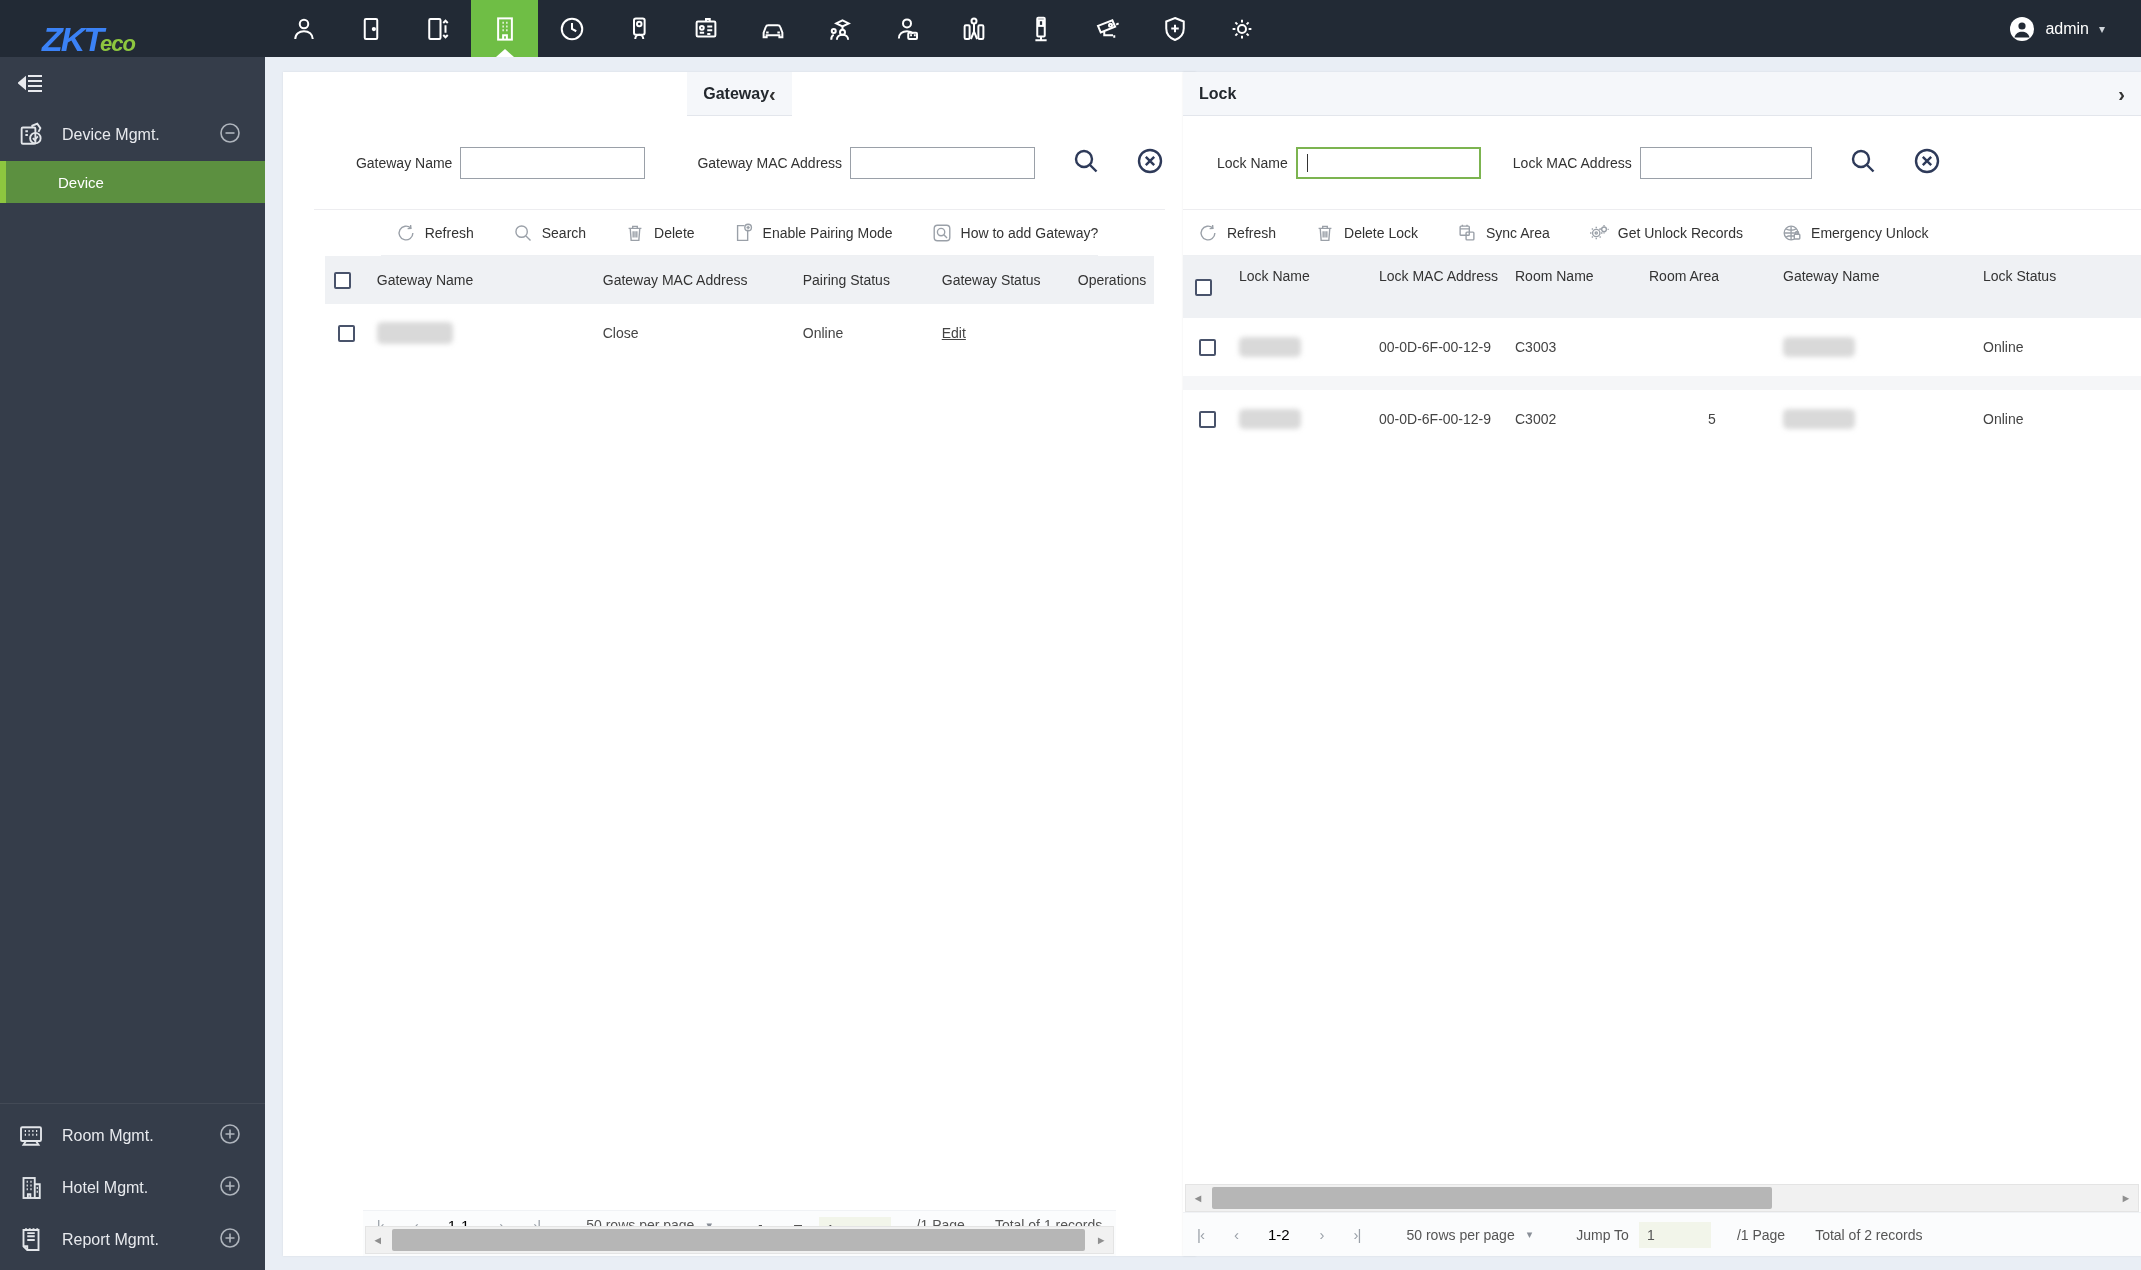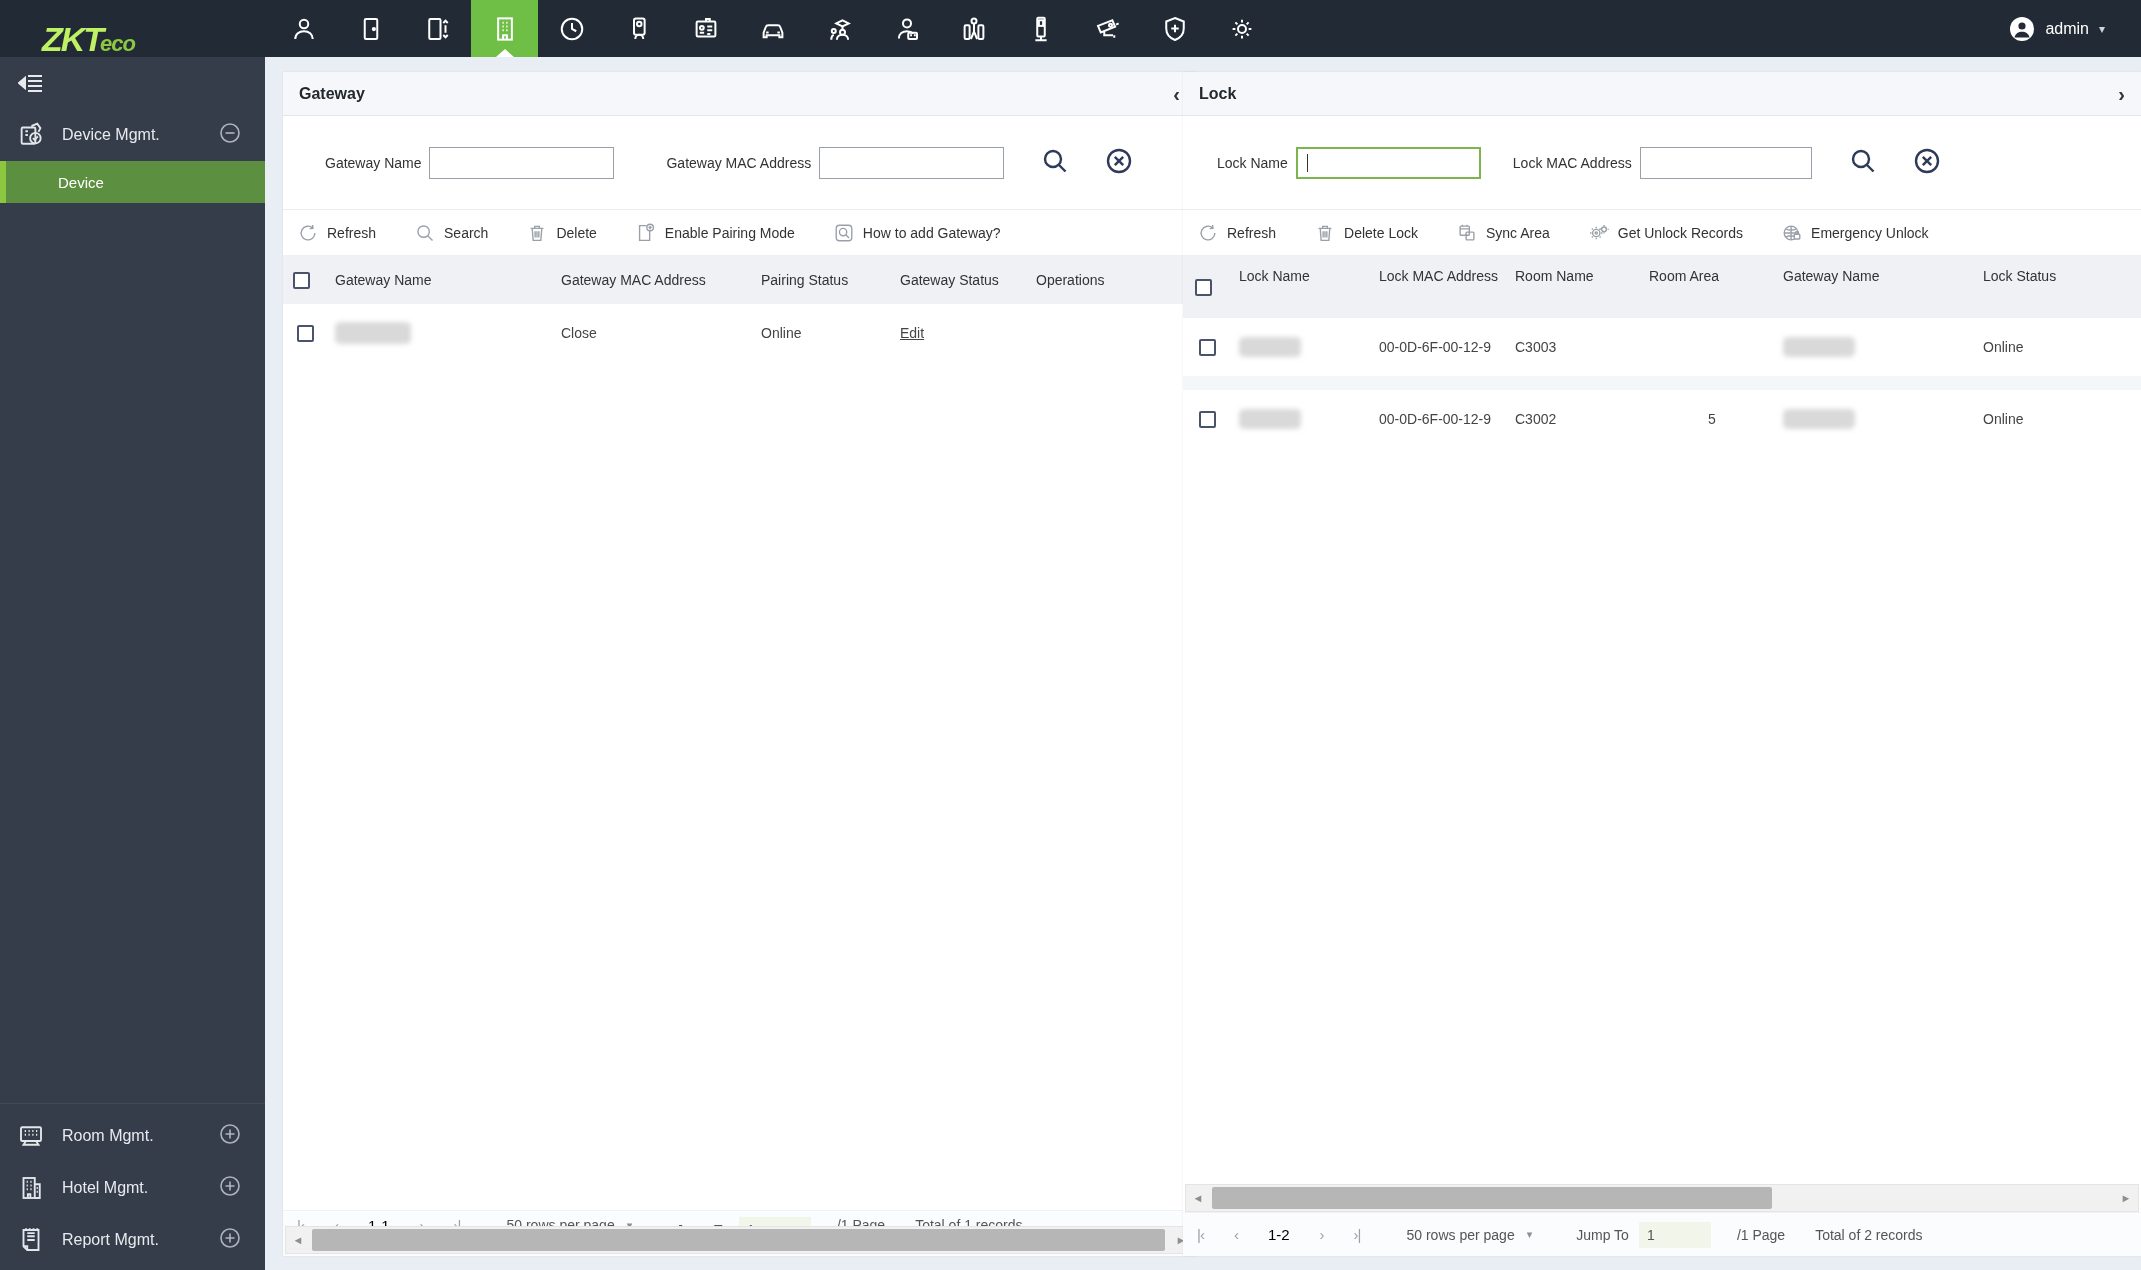--- a/index.html
+++ b/index.html
@@ -3,21 +3,21 @@
 <meta charset="utf-8">
 <style>
   * { margin:0; padding:0; box-sizing:border-box; }
   html,body { width:2141px; height:1270px; overflow:hidden;
     font-family:"Liberation Sans", sans-serif; background:#e9eef5; }
 
   
   .topbar { position:absolute; top:0; left:0; width:2141px; height:57px;
     background:#222a35; display:flex; align-items:center; }
   .logo { width:230px; padding-left:42px; display:flex; align-items:baseline; }
-  .logo .zkt { color:#bef264; font-size:34px; font-weight:bold; font-style:italic;
+  .logo .zkt { color:#3b82f6; font-size:34px; font-weight:bold; font-style:italic;
     letter-spacing:-2px;margin-top:22px; }
   .logo .eco { color:#8dc63f; font-size:22px; font-weight:bold; font-style:italic;
     letter-spacing:-1px; margin-left:-2px; }
   .tb-icons { display:flex; height:57px; margin-left:40px; }
   .tb-ico { width:67px; height:57px; display:flex; align-items:center;
     justify-content:center; position:relative; cursor:pointer; }
   .tb-ico svg { stroke:#fff; fill:none; stroke-width:1.6; width:30px; height:30px; }
   .tb-ico.active { background:#6fbe45; }
   .tb-ico.active .notch { position:absolute; bottom:0; left:50%; margin-left:-9px;
     width:0; height:0; border-left:9px solid transparent;
@@ -41,21 +41,21 @@
     display:flex; align-items:center; padding-left:52px; font-size:15px; color:#fff;
     cursor:pointer; }
   .sb-spacer { flex:1; }
   .sb-bottom { border-top:1px solid rgba(255,255,255,0.07); padding-top:6px;
     padding-bottom:4px; }
 
   
   .main { position:absolute; top:57px; left:265px; right:0; bottom:0; background:#e9eef5; }
   .panel { position:absolute; top:15px; bottom:14px; background:#fff;
     display:flex; flex-direction:column; box-shadow:0 0 2px rgba(0,0,0,0.08); }
-  .panel.gateway { left:18px; width:913px; }
+  .panel.gateway { left:18px; width:913px;align-items:center; }
   .panel.lock { left:918px; right:0; }
 
   .p-header { height:44px; background:#f5f7fa; border-bottom:1px solid #e3e6ec;
     display:flex; align-items:center; padding:0 16px; flex:0 0 auto; }
   .p-title { font-size:16px; font-weight:bold; color:#23282e; }
   .p-chev { margin-left:auto; font-size:20px; font-weight:bold; color:#333;
     cursor:pointer; line-height:1; }
 
   .p-search { height:94px; display:flex; align-items:center; padding-left:42px;
     border-bottom:1px solid #ededf0; flex:0 0 auto; }

